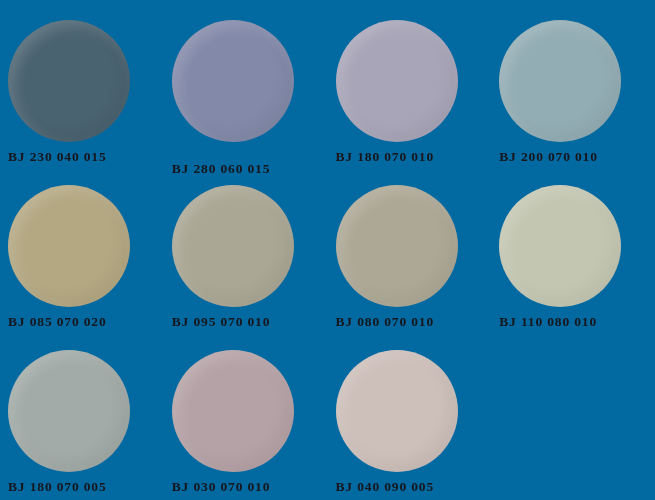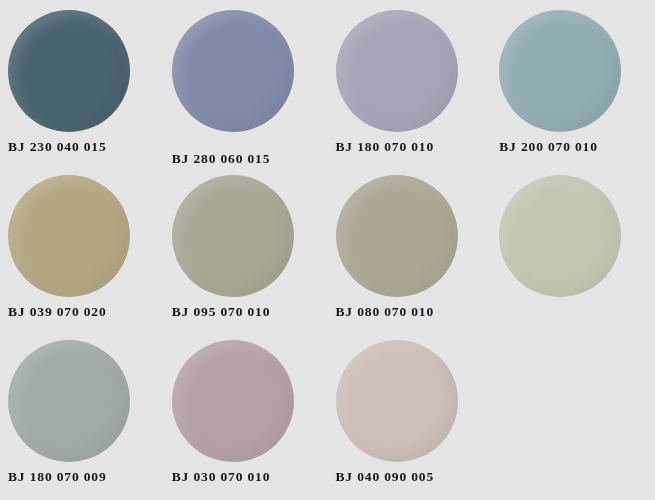--- a/index.html
+++ b/index.html
@@ -11,23 +11,23 @@
     height: 500px;
     background: #fdfdfb;
     font-family: "Liberation Serif", "DejaVu Serif", serif;
     overflow: hidden;
   }
 
   #palette-sheet {
     position: relative;
     width: 655px;
     height: 500px;
-    background: #e5e5e5;
+    background: #0369a1;
     box-sizing: border-box;
-    padding: 10px 0 0 0;
+    padding: 20px 0 0 0;
   }
 
   .swatch-row {
     display: flex;
     height: 165px;
     width: 655px;
     box-sizing: border-box;
   }
 
   .swatch-cell {
@@ -81,39 +81,40 @@
     </div>
     <div class="swatch-cell">
       <div class="swatch-disc" style="background: rgb(147, 173, 180);"></div>
       <div class="swatch-label" style="color: rgb(22, 22, 28);">BJ 200 070 010</div>
     </div>
   </div>
 
   <div class="swatch-row">
     <div class="swatch-cell">
       <div class="swatch-disc" style="background: rgb(180, 168, 131);"></div>
-      <div class="swatch-label" style="color: rgb(22, 22, 28);">BJ 039 070 020</div>
+      <div class="swatch-label" style="color: rgb(22, 22, 28);">BJ 085 070 020</div>
     </div>
     <div class="swatch-cell">
       <div class="swatch-disc" style="background: rgb(170, 167, 149);"></div>
       <div class="swatch-label" style="color: rgb(22, 22, 28);">BJ 095 070 010</div>
     </div>
     <div class="swatch-cell">
       <div class="swatch-disc" style="background: rgb(173, 168, 150);"></div>
       <div class="swatch-label" style="color: rgb(22, 22, 28);">BJ 080 070 010</div>
     </div>
     <div class="swatch-cell">
       <div class="swatch-disc" style="background: rgb(195, 199, 178);"></div>
+      <div class="swatch-label" style="color: rgb(22, 22, 28);">BJ 110 080 010</div>
     </div>
   </div>
 
   <div class="swatch-row">
     <div class="swatch-cell">
       <div class="swatch-disc" style="background: rgb(162, 171, 167);"></div>
-      <div class="swatch-label" style="color: rgb(22, 22, 28);">BJ 180 070 009</div>
+      <div class="swatch-label" style="color: rgb(22, 22, 28);">BJ 180 070 005</div>
     </div>
     <div class="swatch-cell">
       <div class="swatch-disc" style="background: rgb(181, 162, 166);"></div>
       <div class="swatch-label" style="color: rgb(22, 22, 28);">BJ 030 070 010</div>
     </div>
     <div class="swatch-cell">
       <div class="swatch-disc" style="background: rgb(205, 191, 186);"></div>
       <div class="swatch-label" style="color: rgb(22, 22, 28);">BJ 040 090 005</div>
     </div>
     <div class="swatch-cell is-empty">

